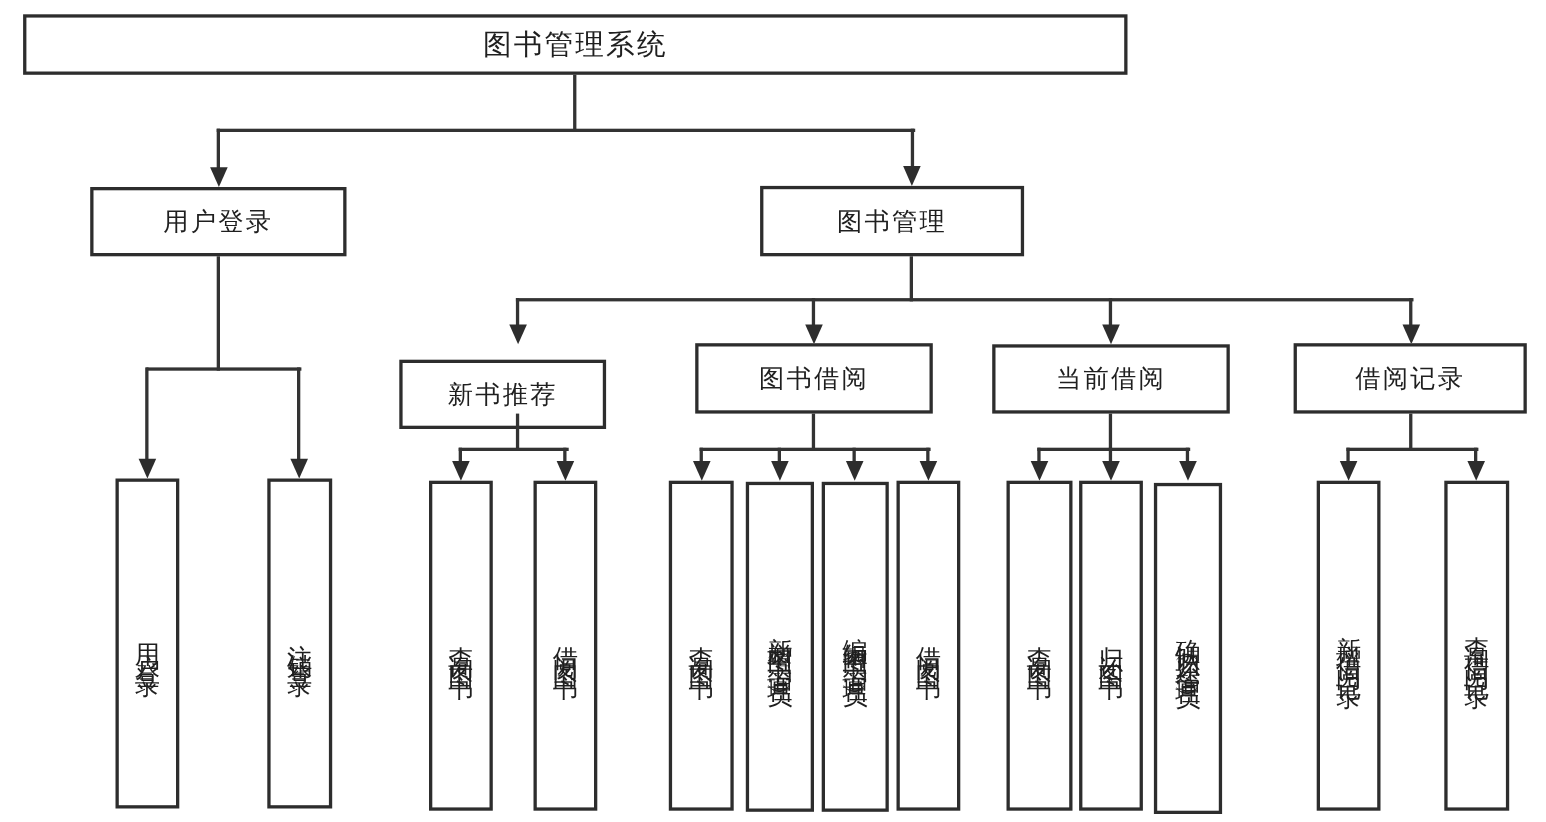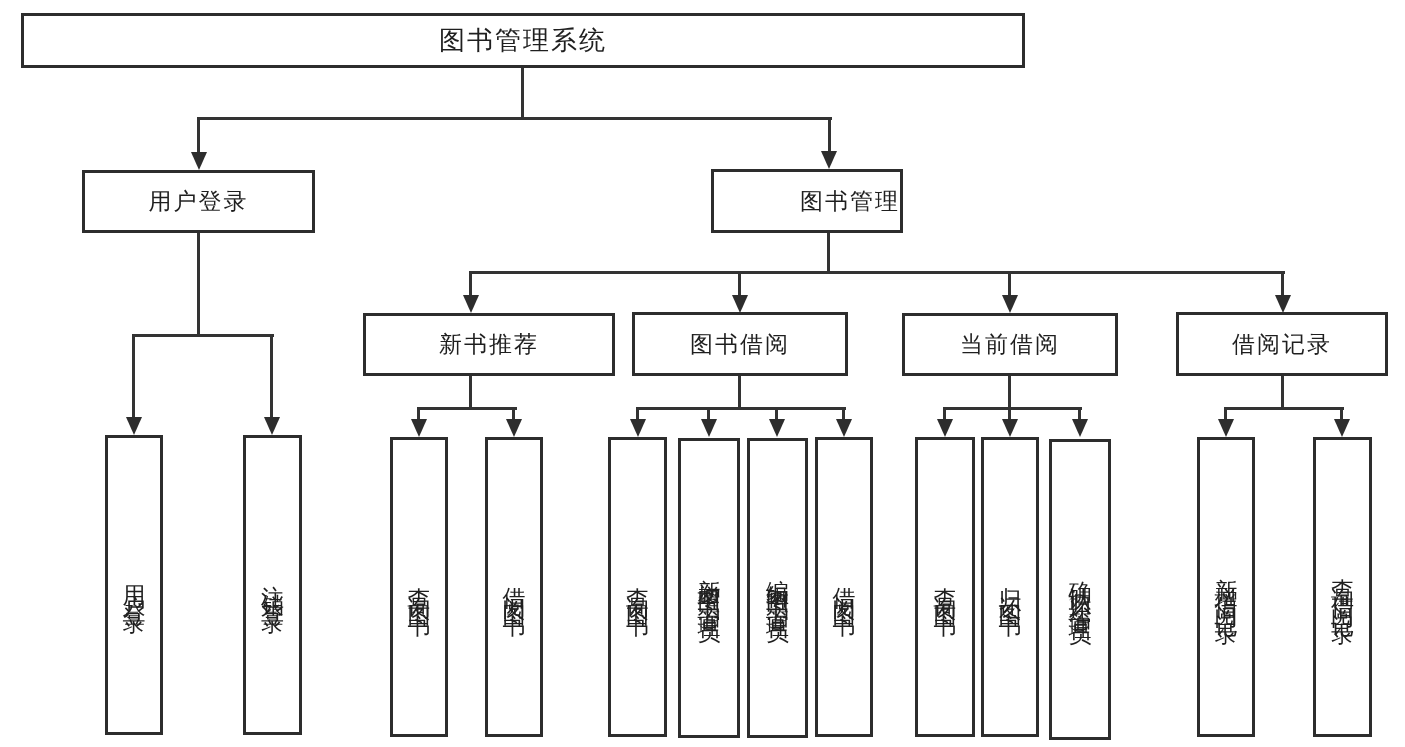--- a/index.html
+++ b/index.html
@@ -67,21 +67,21 @@
   <div class="vl" style="left:521px;top:68px;height:51px;"></div>
   <div class="hl" style="left:197px;top:117px;width:635px;"></div>
   <div class="vl" style="left:197px;top:117px;height:38px;"></div>
   <div class="ar" style="left:191px;top:152px;"></div>
   <div class="vl" style="left:828px;top:117px;height:38px;"></div>
   <div class="ar" style="left:821px;top:151px;"></div>
 
   <div class="box" style="left:82px;top:170px;width:233px;height:63px;">
     <span>用户登录</span>
   </div>
-  <div class="box" style="left:711px;top:169px;width:192px;height:64px;justify-content:flex-end;">
+  <div class="box" style="left:691px;top:169px;width:240px;height:64px;">
     <span>图书管理</span>
   </div>
 
   <div class="vl" style="left:197px;top:233px;height:104px;"></div>
   <div class="hl" style="left:133px;top:334px;width:141px;"></div>
   <div class="vl" style="left:132px;top:334px;height:86px;"></div>
   <div class="ar" style="left:126px;top:417px;"></div>
   <div class="vl" style="left:270px;top:334px;height:86px;"></div>
   <div class="ar" style="left:264px;top:417px;"></div>
 
@@ -89,21 +89,21 @@
   <div class="hl" style="left:469px;top:271px;width:816px;"></div>
   <div class="vl" style="left:469px;top:271px;height:26px;"></div>
   <div class="ar" style="left:463px;top:295px;"></div>
   <div class="vl" style="left:738px;top:271px;height:26px;"></div>
   <div class="ar" style="left:732px;top:295px;"></div>
   <div class="vl" style="left:1008px;top:271px;height:26px;"></div>
   <div class="ar" style="left:1002px;top:295px;"></div>
   <div class="vl" style="left:1281px;top:271px;height:26px;"></div>
   <div class="ar" style="left:1275px;top:295px;"></div>
 
-  <div class="box" style="left:363px;top:313px;width:252px;height:63px;">
+  <div class="box" style="left:363px;top:327px;width:188px;height:63px;">
     <span>新书推荐</span>
   </div>
   <div class="box" style="left:632px;top:312px;width:216px;height:64px;">
     <span>图书借阅</span>
   </div>
   <div class="box" style="left:902px;top:313px;width:216px;height:63px;">
     <span>当前借阅</span>
   </div>
   <div class="box" style="left:1176px;top:312px;width:212px;height:64px;">
     <span>借阅记录</span>

